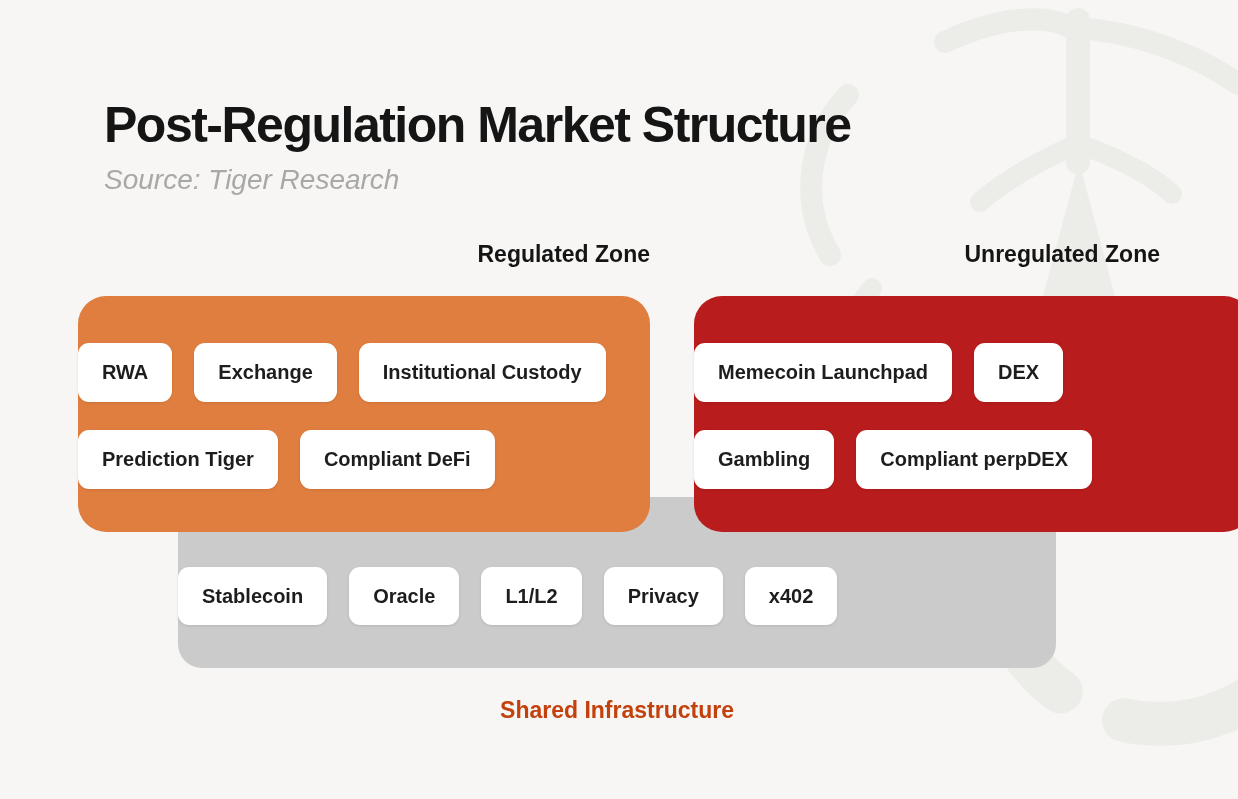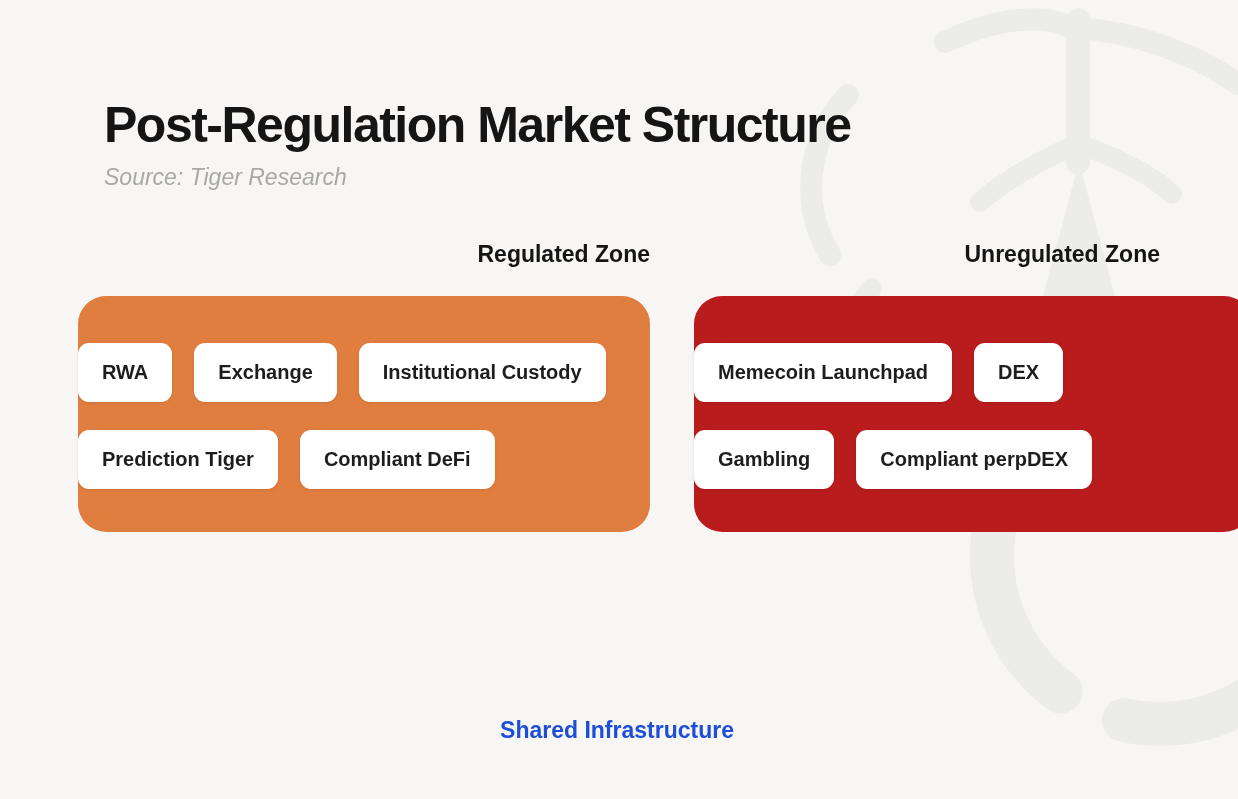--- a/index.html
+++ b/index.html
@@ -27,21 +27,21 @@
     font-size: 50px;
     font-weight: 800;
     letter-spacing: -1.5px;
     color: #151515;
     white-space: nowrap;
   }
   .source-caption {
     position: absolute;
     left: 104px; top: 164px;
     margin: 0;
-    font-size: 23px;
+    font-size: 28px;
     font-style: italic;
     color: #A8A8A8;
     white-space: nowrap;
   }
   .zone-label {
     position: absolute;
     top: 241px;
     font-size: 23px;
     font-weight: 700;
     color: #151515;
@@ -94,22 +94,21 @@
   }
   .shared-box .chip { height: 58px; }
 
   .shared-label {
     position: absolute;
     left: 178px; top: 697px;
     width: 878px;
     text-align: center;
     font-size: 23px;
     font-weight: 700;
-    color: #1d4ed8;
-    margin-top: 20px;
+    color: #c2410c;
   }
 </style>
 </head>
 <body>
 
 <div class="canvas">
 
   <svg class="watermark" viewBox="0 0 1238 799" xmlns="http://www.w3.org/2000/svg" aria-hidden="true">
     <g fill="none" stroke="#ECECE9" stroke-linecap="round">
       <path d="M945 42 C1000 16 1046 14 1072 28" stroke-width="22"></path>
@@ -123,20 +122,29 @@
       <path d="M872 288 C840 326 834 378 864 424" stroke-width="20"></path>
     </g>
   </svg>
 
   <h1 class="page-title">Post-Regulation Market Structure</h1>
   <p class="source-caption">Source: Tiger Research</p>
 
   <div class="zone-label regulated">Regulated Zone</div>
   <div class="zone-label unregulated">Unregulated Zone</div>
 
+  <div class="shared-box">
+    <div class="chip-row">
+      <div class="chip">Stablecoin</div>
+      <div class="chip">Oracle</div>
+      <div class="chip">L1/L2</div>
+      <div class="chip">Privacy</div>
+      <div class="chip">x402</div>
+    </div>
+  </div>
 
   <div class="zone-box regulated">
     <div class="chip-row row-1">
       <div class="chip">RWA</div>
       <div class="chip">Exchange</div>
       <div class="chip">Institutional Custody</div>
     </div>
     <div class="chip-row row-2">
       <div class="chip">Prediction Tiger</div>
       <div class="chip">Compliant DeFi</div>

